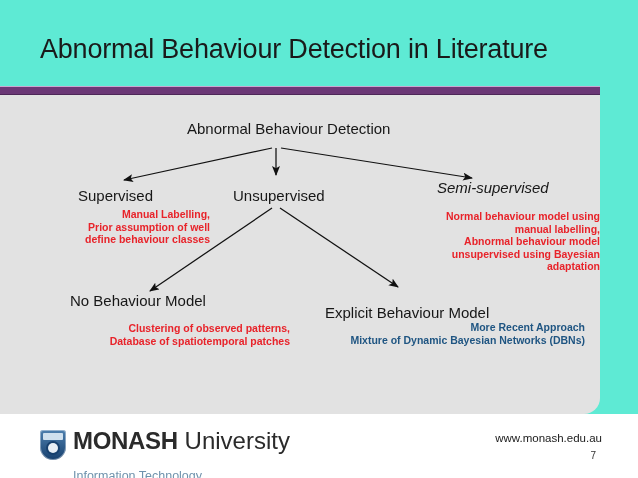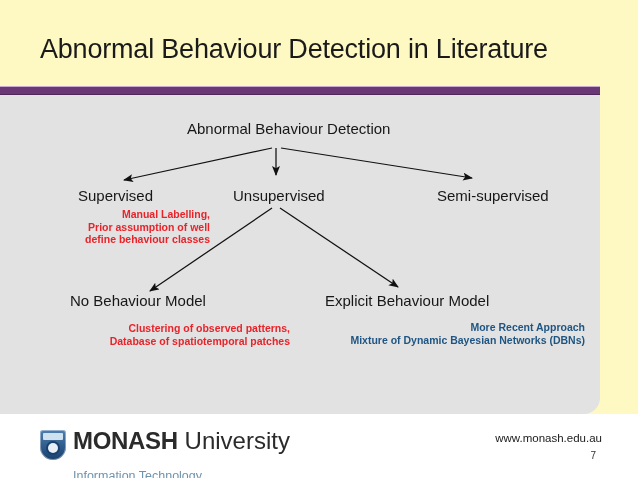--- a/index.html
+++ b/index.html
@@ -1,21 +1,21 @@
 <!DOCTYPE html>
 <html><head>
 <meta charset="utf-8">
 <style>
   html,body{margin:0;padding:0;}
   body{
     width:638px;height:478px;overflow:hidden;background:#ffffff;
     font-family:"Liberation Sans","DejaVu Sans",sans-serif;
     -webkit-font-smoothing:antialiased;
   }
-  .slide{position:relative;width:638px;height:478px;background:#fef9c3;}
+  .slide{position:relative;width:638px;height:478px;background:#5eead4;}
 
   
   .title{
     position:absolute;left:40px;top:34px;width:570px;
     font-size:27px;color:#1a1a1a;letter-spacing:-0.2px;
     white-space:nowrap;
   }
 
   
   .accent-bar{
@@ -45,23 +45,23 @@
     position:absolute;font-size:10.5px;font-weight:bold;
     line-height:12.6px;text-align:right;white-space:nowrap;
   }
   .note.red{color:#e8232a;}
   .note.blue{color:#1f5582;}
 
   
   .n-root{left:187px;top:25px;}
   .n-sup{left:78px;top:92px;}
   .n-unsup{left:233px;top:92px;}
-  .n-semi{left:437px;top:92px;}
+  .n-semi{left:437px;top:84px;font-style:italic;}
   .n-nobm{left:70px;top:197px;}
-  .n-ebm{left:325px;top:197px;}
+  .n-ebm{left:325px;top:209px;}
 
   .note-sup{left:15px;top:113px;width:195px;}
   .note-semi{left:385px;top:115px;width:215px;}
   .note-nobm{left:60px;top:227px;width:230px;}
   .note-ebm{left:295px;top:226px;width:290px;}
 
   
   .footer{position:absolute;left:0;top:414px;width:638px;height:69px;background:#fff;}
 
   .logo{position:absolute;left:40px;top:14px;display:flex;align-items:flex-start;}
@@ -129,20 +129,21 @@
     <div class="node n-root">Abnormal Behaviour Detection</div>
 
     <div class="node n-sup">Supervised</div>
     <div class="node n-unsup">Unsupervised</div>
     <div class="node n-semi">Semi-supervised</div>
 
     <div class="node n-nobm">No Behaviour Model</div>
     <div class="node n-ebm">Explicit Behaviour Model</div>
 
     <div class="note red note-sup">Manual Labelling,<br>Prior assumption of well<br>define behaviour classes</div>
+    <div class="note red note-semi">Normal behaviour model using<br>manual labelling,<br>Abnormal behaviour model<br>unsupervised using Bayesian<br>adaptation</div>
     <div class="note red note-nobm">Clustering of observed patterns,<br>Database of spatiotemporal patches</div>
     <div class="note blue note-ebm">More Recent Approach<br>Mixture of Dynamic Bayesian Networks (DBNs)</div>
   </div>
 
   <div class="footer">
     <div class="logo">
       <div class="crest"></div>
       <div class="logo-text">
         <div class="logo-line1">
           <b>MONASH</b><span>&nbsp;</span><span>University</span>

